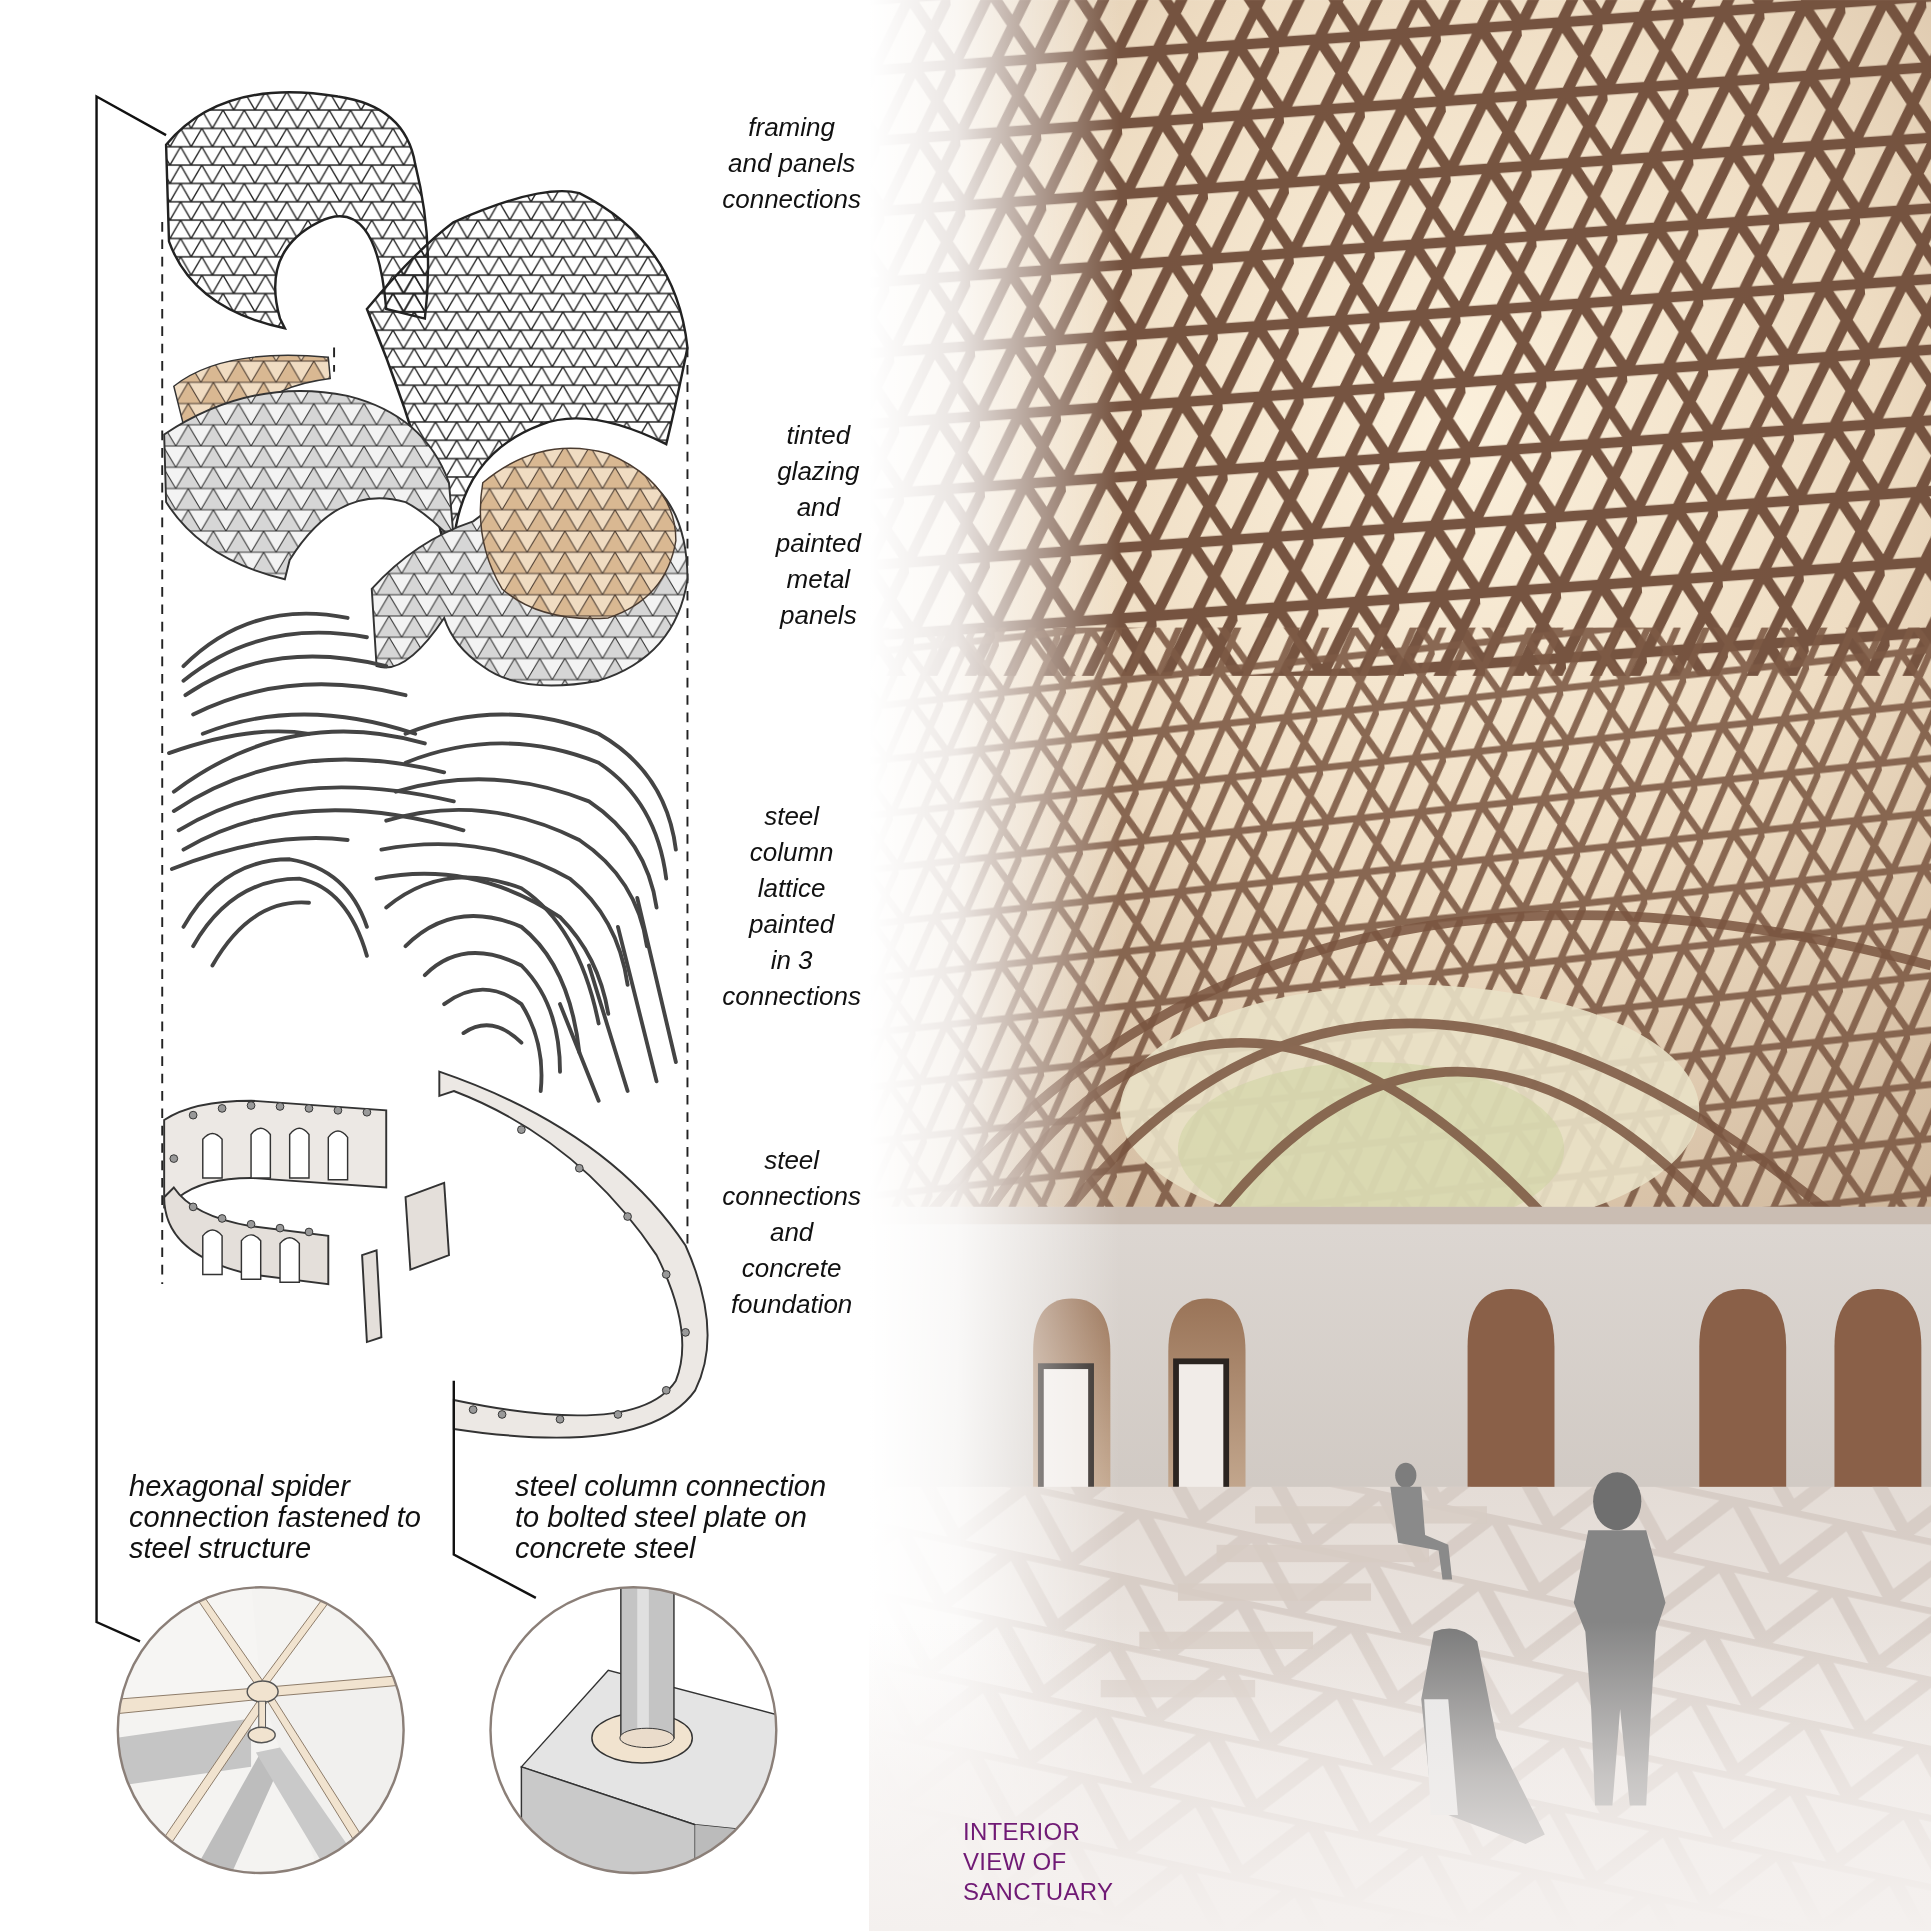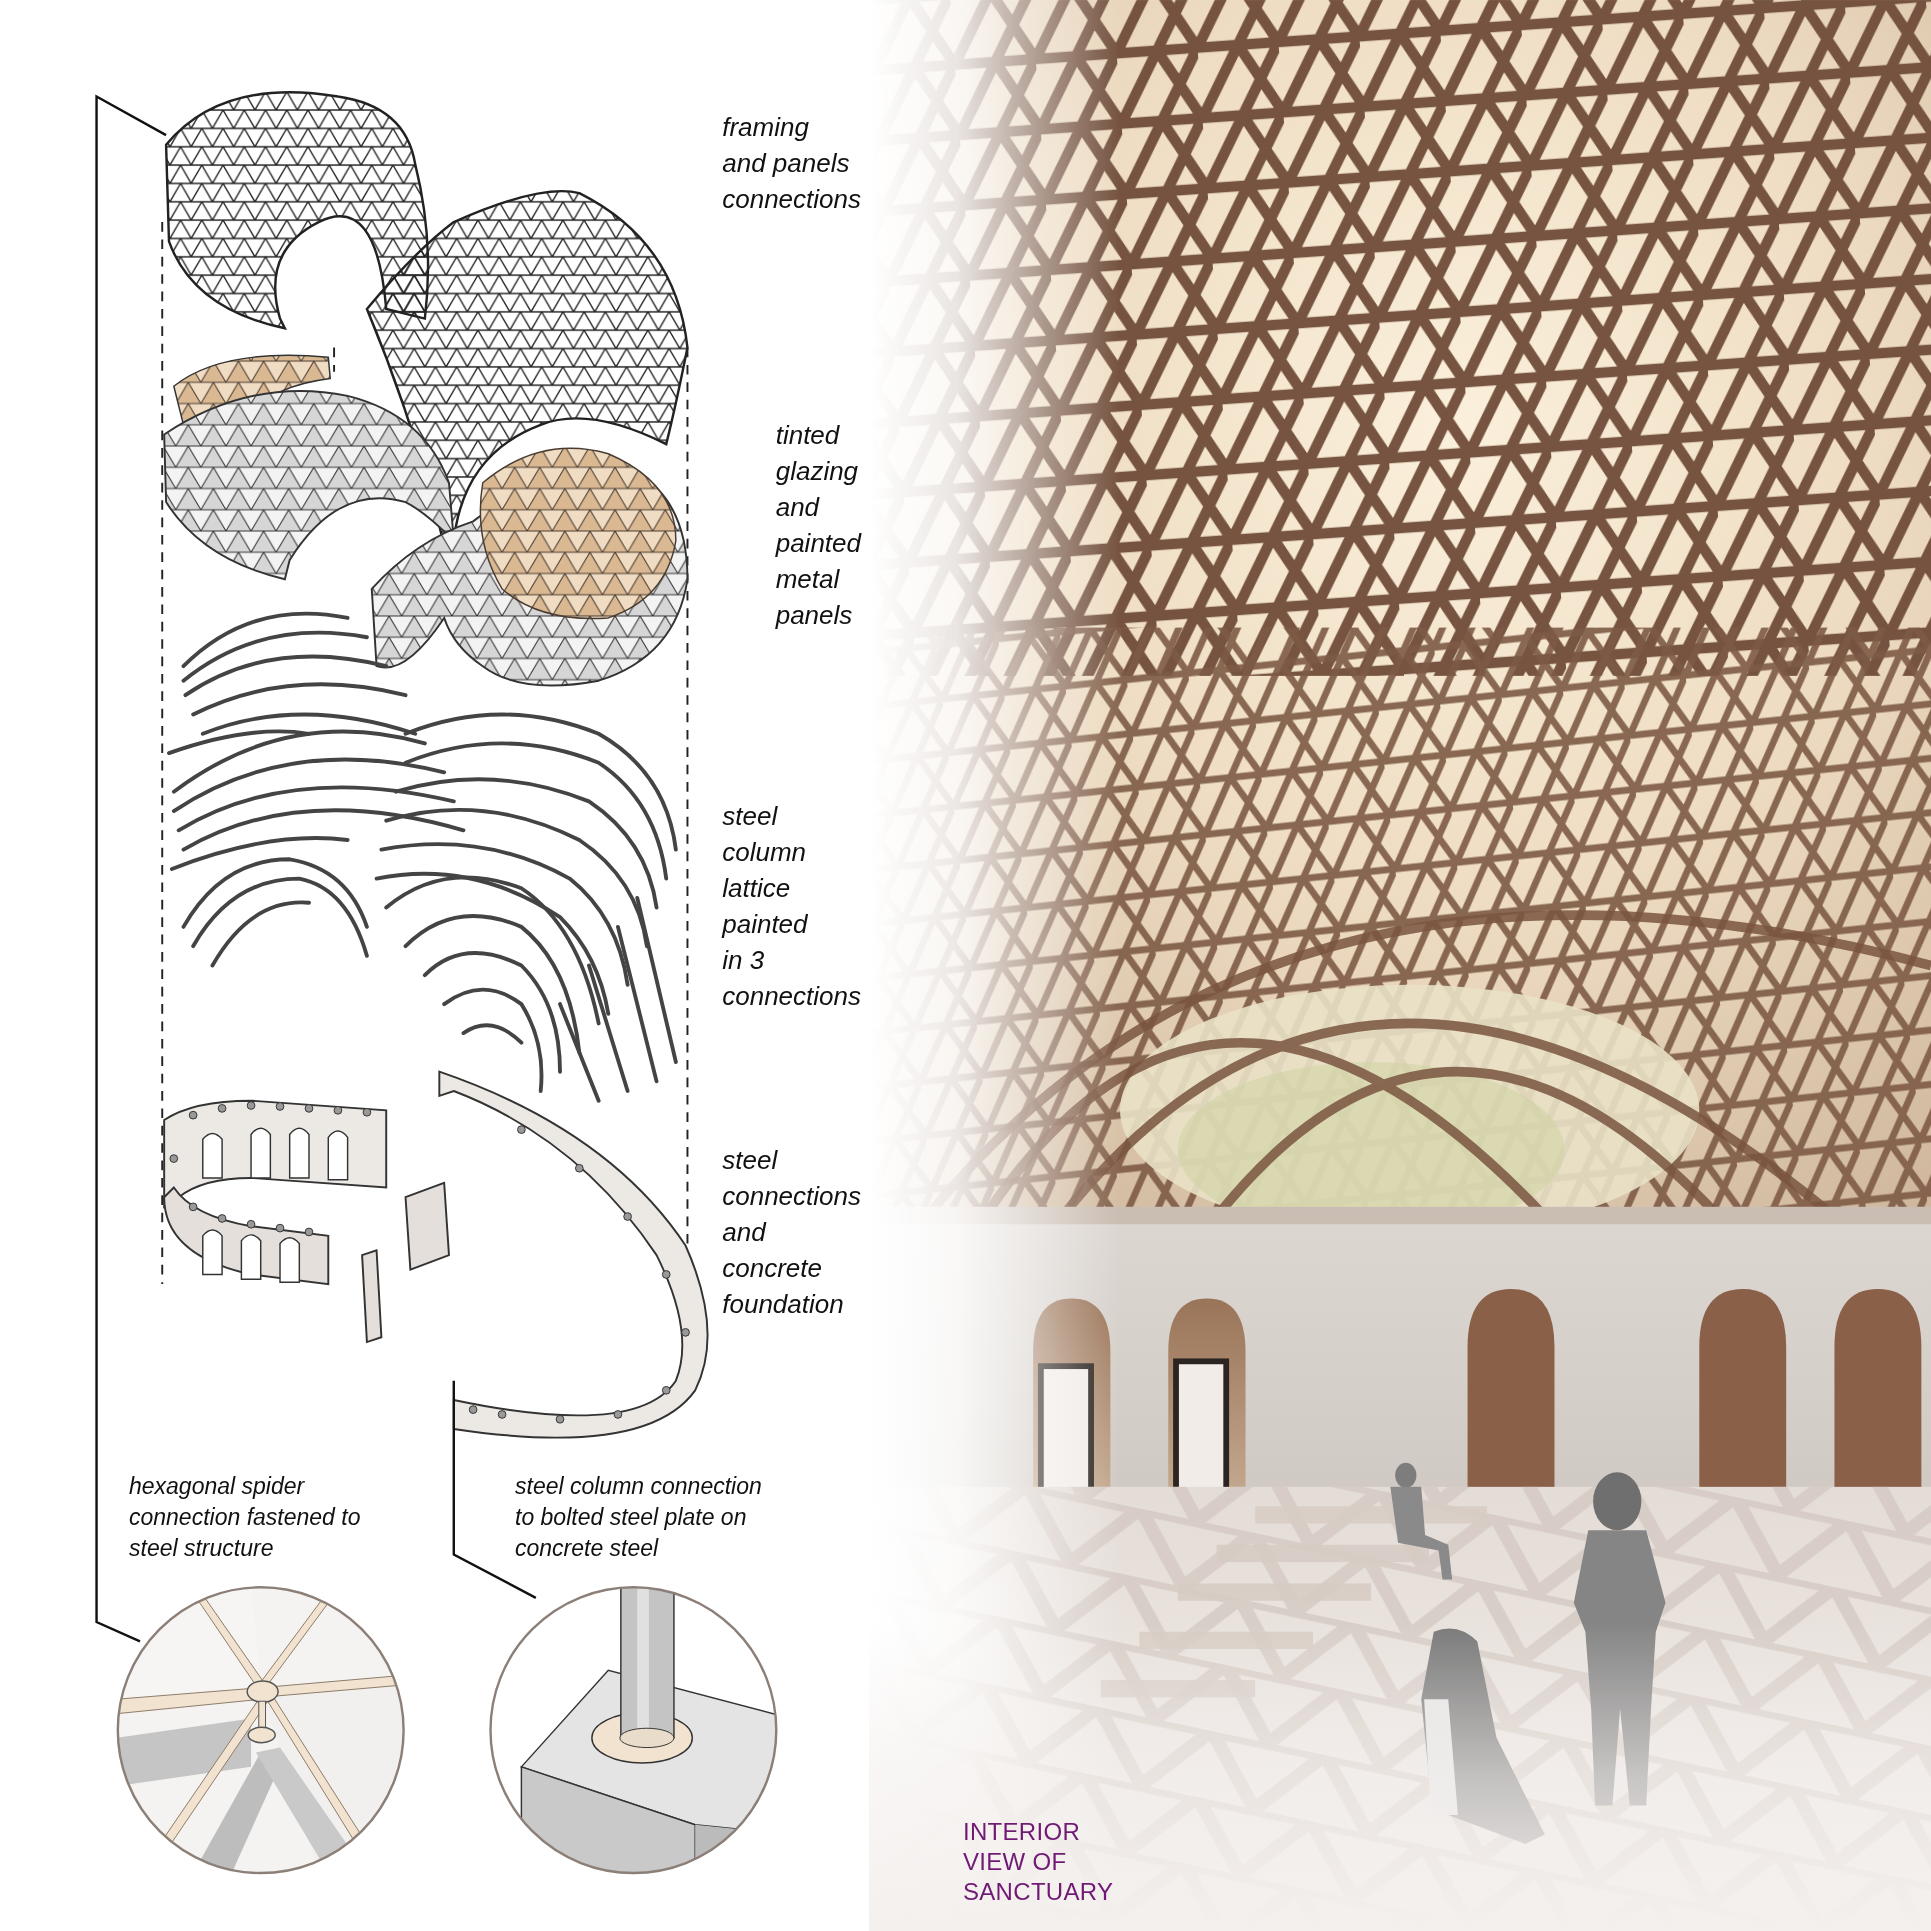--- a/index.html
+++ b/index.html
@@ -13,23 +13,23 @@
   .fade-left { position:absolute; left:0; top:0; width:251px; height:1931px;
     background:linear-gradient(to right, #ffffff 0%, rgba(255,255,255,0.85) 35%, rgba(255,255,255,0) 100%); pointer-events:none; }
   .fade-bottom { position:absolute; left:0; bottom:0; width:1062px; height:309px;
     background:linear-gradient(to top, rgba(244,240,238,1) 0%, rgba(244,240,238,0.6) 50%, rgba(244,240,238,0) 100%); pointer-events:none; }
 
   .caption { position:absolute; left:963px; top:1817px; font-size:24px; line-height:30px; color:#701a75;
              text-transform:uppercase; letter-spacing:0.3px; }
   .caption div { white-space:nowrap; }
 
   
-  .label { position:absolute; right:1070px; text-align:left; font-style:italic; font-size:26px; line-height:36px; color:#111; }
+  .label { position:absolute; right:1070px; text-align:center; font-style:italic; font-size:26px; line-height:36px; color:#111; }
   .label div { white-space:nowrap; }
-  .detail-label { position:absolute; font-style:italic; font-size:23px; line-height:31px; color:#111; }
+  .detail-label { position:absolute; font-style:italic; font-size:29px; line-height:31px; color:#111; }
   .detail-label div { white-space:nowrap; }
 
   .leader { position:absolute; left:0; top:0; width:1931px; height:1931px; pointer-events:none; }
 </style>
 </head>
 <body>
 
 <div id="render" class="abs">
   <svg width="1062" height="1931" viewBox="0 0 1100 2000">
     <defs>

